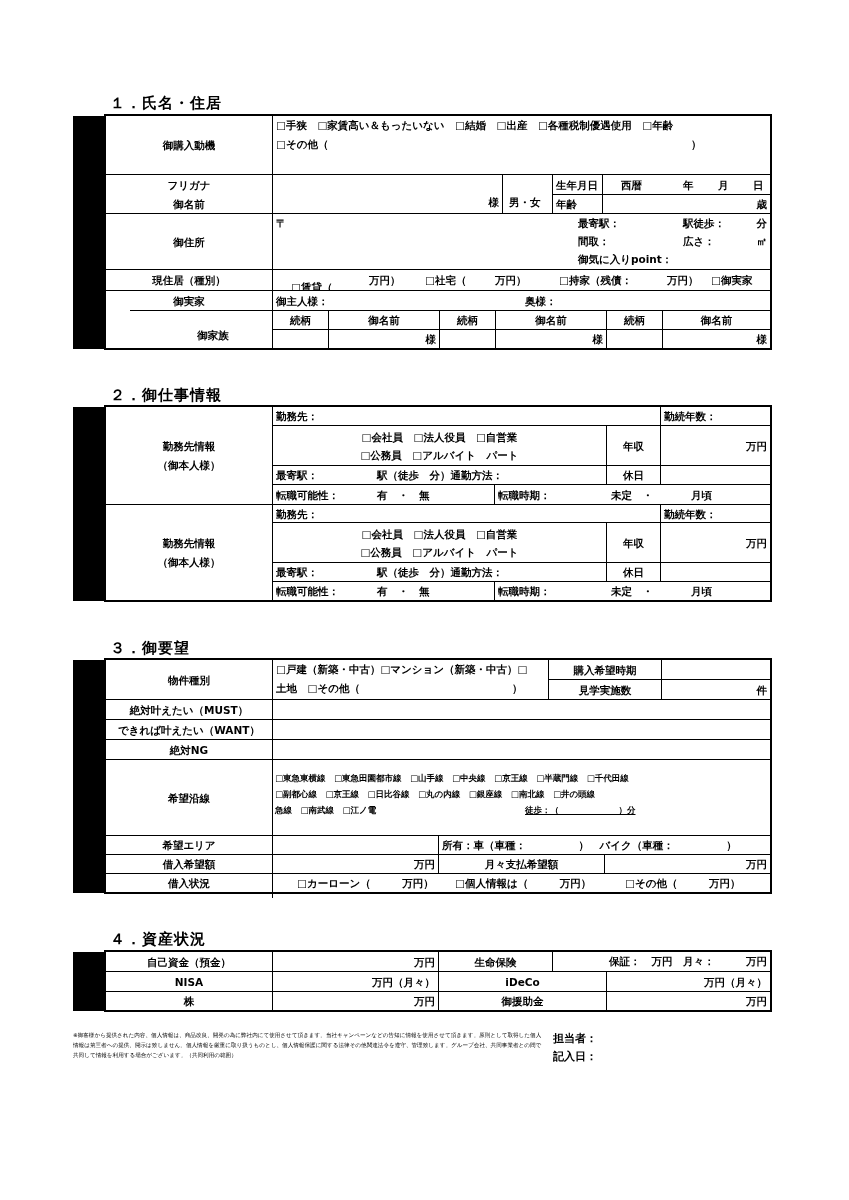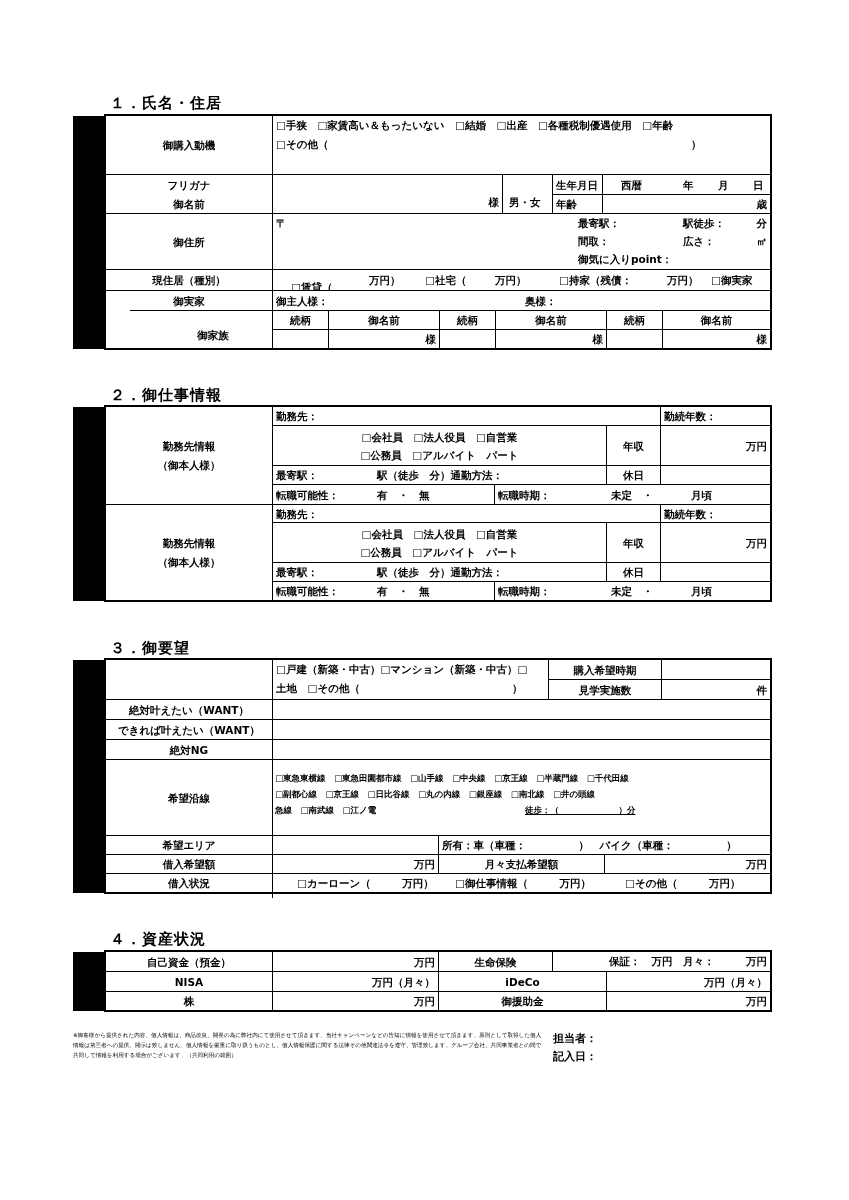--- a/index.html
+++ b/index.html
@@ -174,32 +174,33 @@
     <span style="position:absolute;left:3px;top:2px;">転職時期：</span>
     <span style="position:absolute;left:116px;top:2px;">未定　・</span>
     <span style="position:absolute;left:196px;top:2px;">月頃</span>
   </div>
 </div>
 
 <div class="h" style="left:110px;top:639px;">３．御要望</div>
 <div class="bar" style="top:660px;height:233px;"></div>
 <div class="frame" style="top:658px;height:236px;">
 
+  <div class="c ctr" style="left:0;top:0;width:166px;height:39px;">物件種別</div>
   <div class="c bl" style="left:166px;top:0;width:276px;height:39px;padding:2px 3px;">
     <span class="ln">□戸建（新築・中古）□マンション（新築・中古）□</span>
     <span class="ln" style="margin-top:5px;position:relative;"><span>土地　□その他（</span><span style="position:absolute;left:236px;">）</span></span>
   </div>
   <div class="c bl ctr" style="left:442px;top:0;width:113px;height:19px;">購入希望時期</div>
   <div class="c bl" style="left:555px;top:0;width:109px;height:19px;"></div>
   <div class="c bl bt ctr" style="left:442px;top:19px;width:113px;height:20px;">見学実施数</div>
   <div class="c bl bt rgt" style="left:555px;top:19px;width:109px;height:20px;">
       <span>件</span>
     </div>
 
-  <div class="c ctr bt" style="left:0;top:39px;width:166px;height:20px;">絶対叶えたい（WANT）</div>
+  <div class="c ctr bt" style="left:0;top:39px;width:166px;height:20px;">絶対叶えたい（MUST）</div>
   <div class="c bl bt" style="left:166px;top:39px;width:498px;height:20px;"></div>
   <div class="c ctr bt" style="left:0;top:59px;width:166px;height:20px;">できれば叶えたい（WANT）</div>
   <div class="c bl bt" style="left:166px;top:59px;width:498px;height:20px;"></div>
   <div class="c ctr bt" style="left:0;top:79px;width:166px;height:20px;">絶対NG</div>
   <div class="c bl bt" style="left:166px;top:79px;width:498px;height:20px;"></div>
 
   <div class="c ctr bt" style="left:0;top:99px;width:166px;height:76px;">希望沿線</div>
   <div class="c bl bt sm" style="left:166px;top:99px;width:498px;height:76px;padding:10px 2px 0 2px;line-height:16px;">
     <span class="ln">□東急東横線　□東急田園都市線　□山手線　□中央線　□京王線　□半蔵門線　□千代田線</span>
     <span class="ln">□副都心線　□京王線　□日比谷線　□丸の内線　□銀座線　□南北線　□井の頭線</span>
@@ -217,21 +218,21 @@
       <span>万円</span>
     </div>
   <div class="c bl bt ctr" style="left:332px;top:194px;width:166px;height:19px;">月々支払希望額</div>
   <div class="c bl bt rgt" style="left:498px;top:194px;width:166px;height:19px;">
       <span>万円</span>
     </div>
 
   <div class="c ctr bt" style="left:0;top:213px;width:166px;height:19px;">借入状況</div>
   <div class="c bl bt" style="left:166px;top:213px;width:498px;height:25px;text-decoration:underline;">
     <span style="position:absolute;left:24px;top:2px;">□カーローン（　　　万円）</span>
-    <span style="position:absolute;left:182px;top:2px;">□御仕事情報（　　　万円）</span>
+    <span style="position:absolute;left:182px;top:2px;">□個人情報は（　　　万円）</span>
     <span style="position:absolute;left:352px;top:2px;">□その他（　　　万円）</span>
   </div>
 </div>
 
 <div class="h" style="left:110px;top:930px;">４．資産状況</div>
 <div class="bar" style="top:952px;height:59px;"></div>
 <div class="frame" style="top:950px;height:62px;">
 
   <div class="c ctr" style="left:0;top:0;width:166px;height:19px;">自己資金（預金）</div>
   <div class="c bl rgt" style="left:166px;top:0;width:166px;height:19px;">

